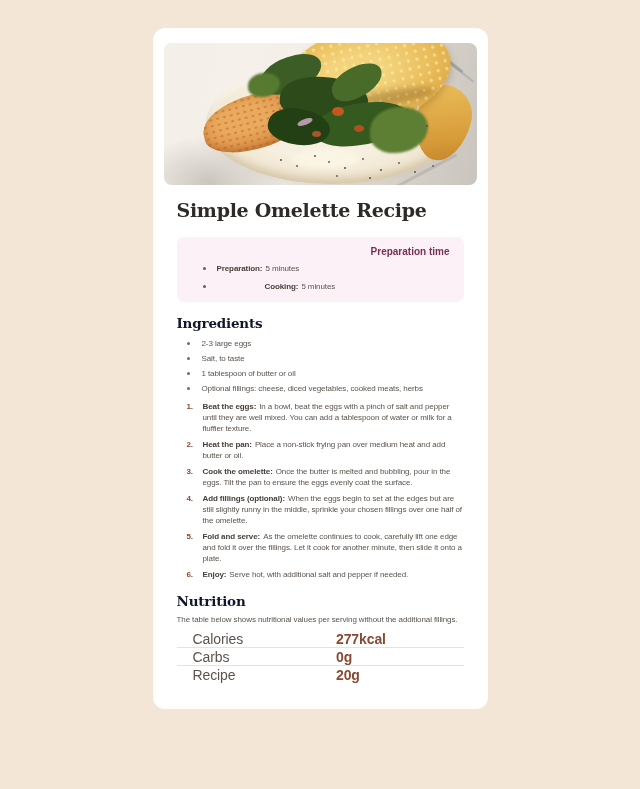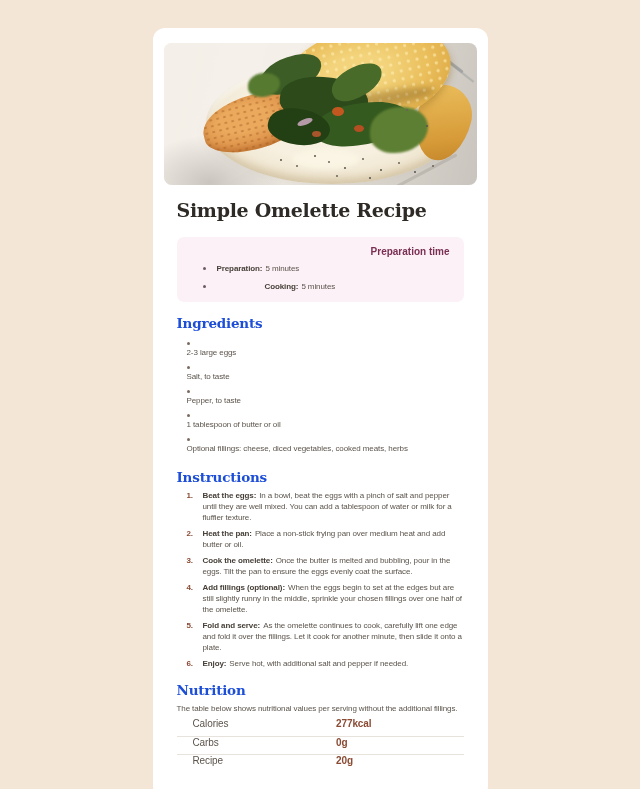--- a/index.html
+++ b/index.html
@@ -70,31 +70,31 @@
   .desc { margin-top:8px; font-size:8px; line-height:12px; }
   .prep { margin-top:16px; background:#fbf1f7; border-radius:7px; padding:8px 14px 9px; }
   .prep h2 { font-size:10px; line-height:13px; font-weight:700; color:#7a2f53; letter-spacing:0;text-align:right; }
   .prep ul { margin-top:5px; list-style:none; padding-left:12px; }
   .prep li { display:flex; font-size:8px; line-height:12px; margin-bottom:6px; }
   .prep li:last-child { margin-bottom:0;gap:48px; }
   .dot { flex:0 0 auto; width:3px; height:3px; border-radius:50%; background:#6e5a64; margin:4px 11px 0 0; }
   .idot { background:#7d6a5c; }
   b.lbl { color:#474039; font-weight:700; margin-right:3px; }
   h2.section { margin-top:13px; font-family:"DejaVu Serif", serif; font-weight:700;
-    font-size:13.5px; line-height:16px; color:#1d4ed8; letter-spacing:-0.2px; }
+    font-size:13.5px; line-height:16px; color:#0f172a; letter-spacing:-0.2px; }
   ul.plain { margin-top:5px; list-style:none; padding-left:10px; }
-  ul.plain li { display:flex; font-size:8px; line-height:15px;flex-direction:column; }
+  ul.plain li { display:flex; font-size:8px; line-height:15px; }
   ul.plain .dot { margin:6px 12px 0 0; }
   ol.steps { margin-top:5px; list-style:none; padding-left:10px; }
   ol.steps li { display:flex; font-size:8px; line-height:11px; margin-bottom:5px; }
   ol.steps li:last-child { margin-bottom:0; }
   .num { flex:0 0 16px; font-weight:700; color:#8a4a33; }
   .nutr-desc { margin-top:5px; font-size:8px; line-height:11px; }
   .ntable { margin-top:4px; }
-  .nrow { display:flex; align-items:flex-start; height:18px; border-top:1px solid #e8e2dc; font-size:10px; }
+  .nrow { display:flex; align-items:flex-end; height:18px; border-top:1px solid #e8e2dc; font-size:14px; }
   .nrow:first-child { border-top:none; }
   .nlabel { width:50%; padding-left:16px; }
   .nvalue { width:50%; padding-left:16px; font-weight:700; color:#8a4a33; }
 </style>
 </head>
 <body>
 
 <div class="card">
 
   <div class="hero">
@@ -147,33 +147,28 @@
       <li>
           <span class="dot idot"></span>
           <span>2-3 large eggs</span>
         </li>
       <li>
           <span class="dot idot"></span>
           <span>Salt, to taste</span>
         </li>
       <li>
           <span class="dot idot"></span>
-          <span>Pepper, to taste</span>
-        </li>
-      <li>
-          <span class="dot idot"></span>
           <span>1 tablespoon of butter or oil</span>
         </li>
       <li>
           <span class="dot idot"></span>
           <span>Optional fillings: cheese, diced vegetables, cooked meats, herbs</span>
         </li>
     </ul>
 
-    <h2 class="section">Instructions</h2>
     <ol class="steps">
       <li>
           <span class="num">1.</span>
           <span><b class="lbl">Beat the eggs:</b><span>In a bowl, beat the eggs with a pinch of salt and pepper until they are well mixed. You can add a tablespoon of water or milk for a fluffier texture.</span></span>
         </li>
       <li>
           <span class="num">2.</span>
           <span><b class="lbl">Heat the pan:</b><span>Place a non-stick frying pan over medium heat and add butter or oil.</span></span>
         </li>
       <li>

